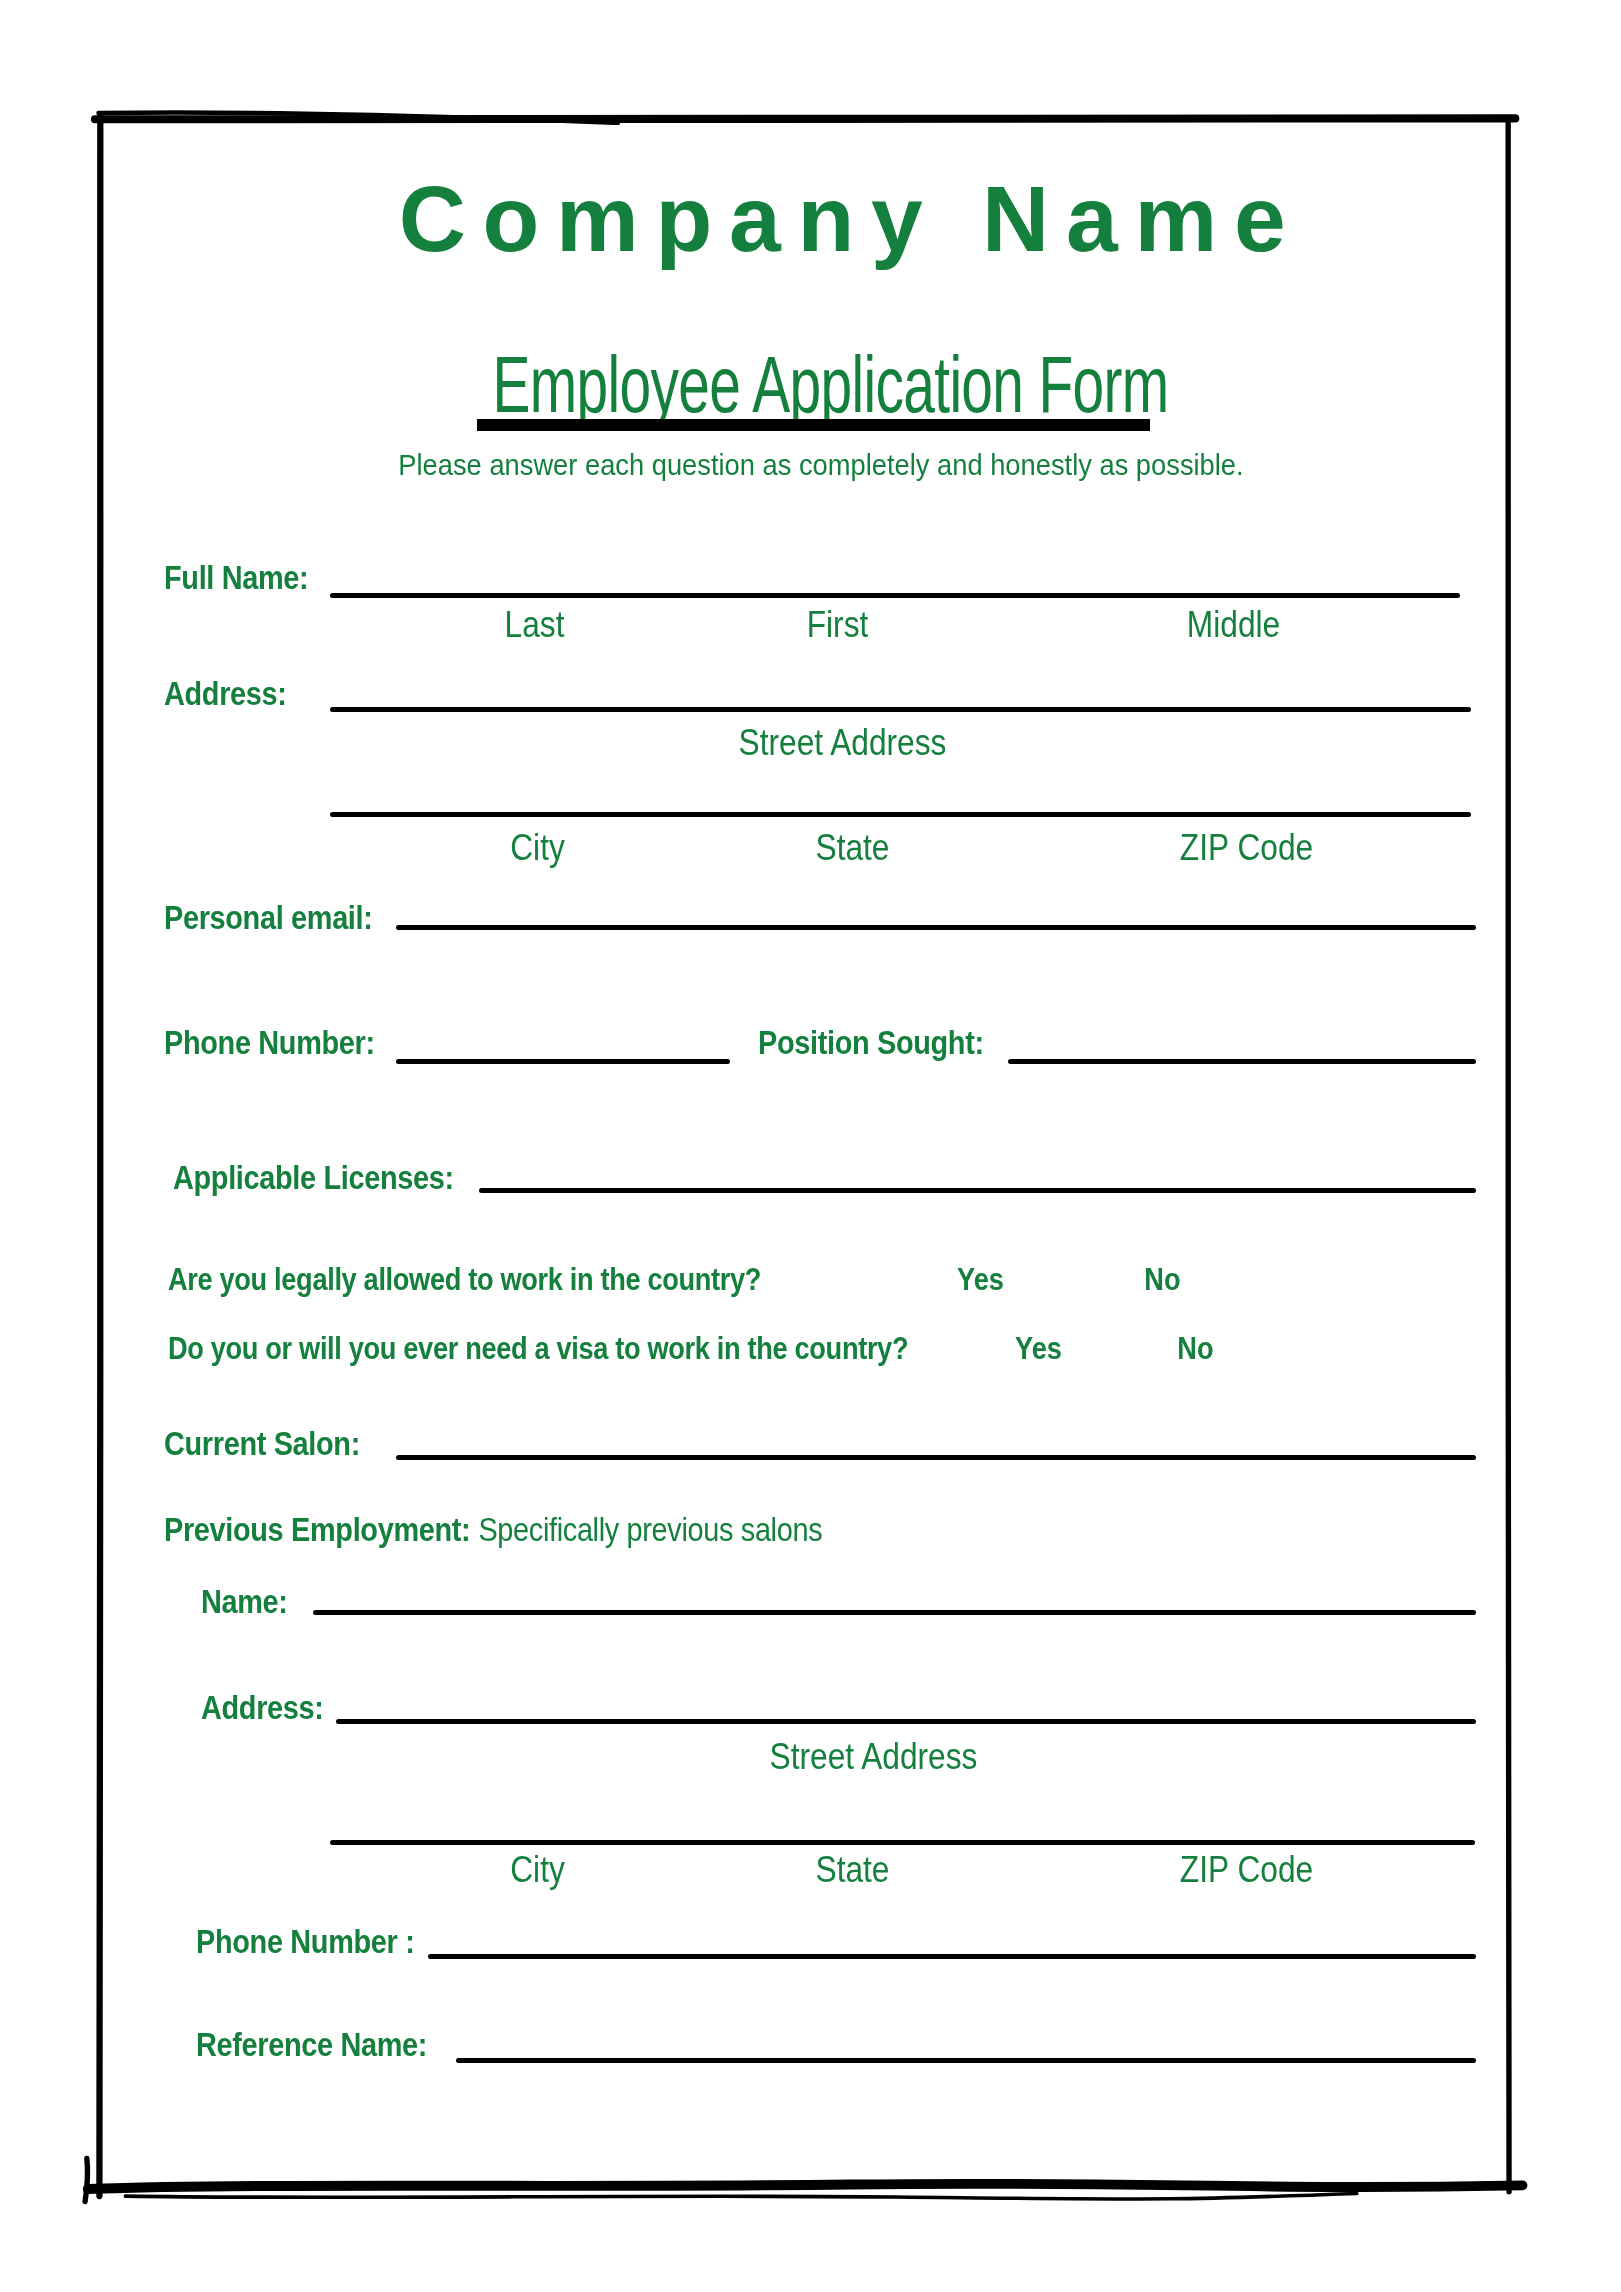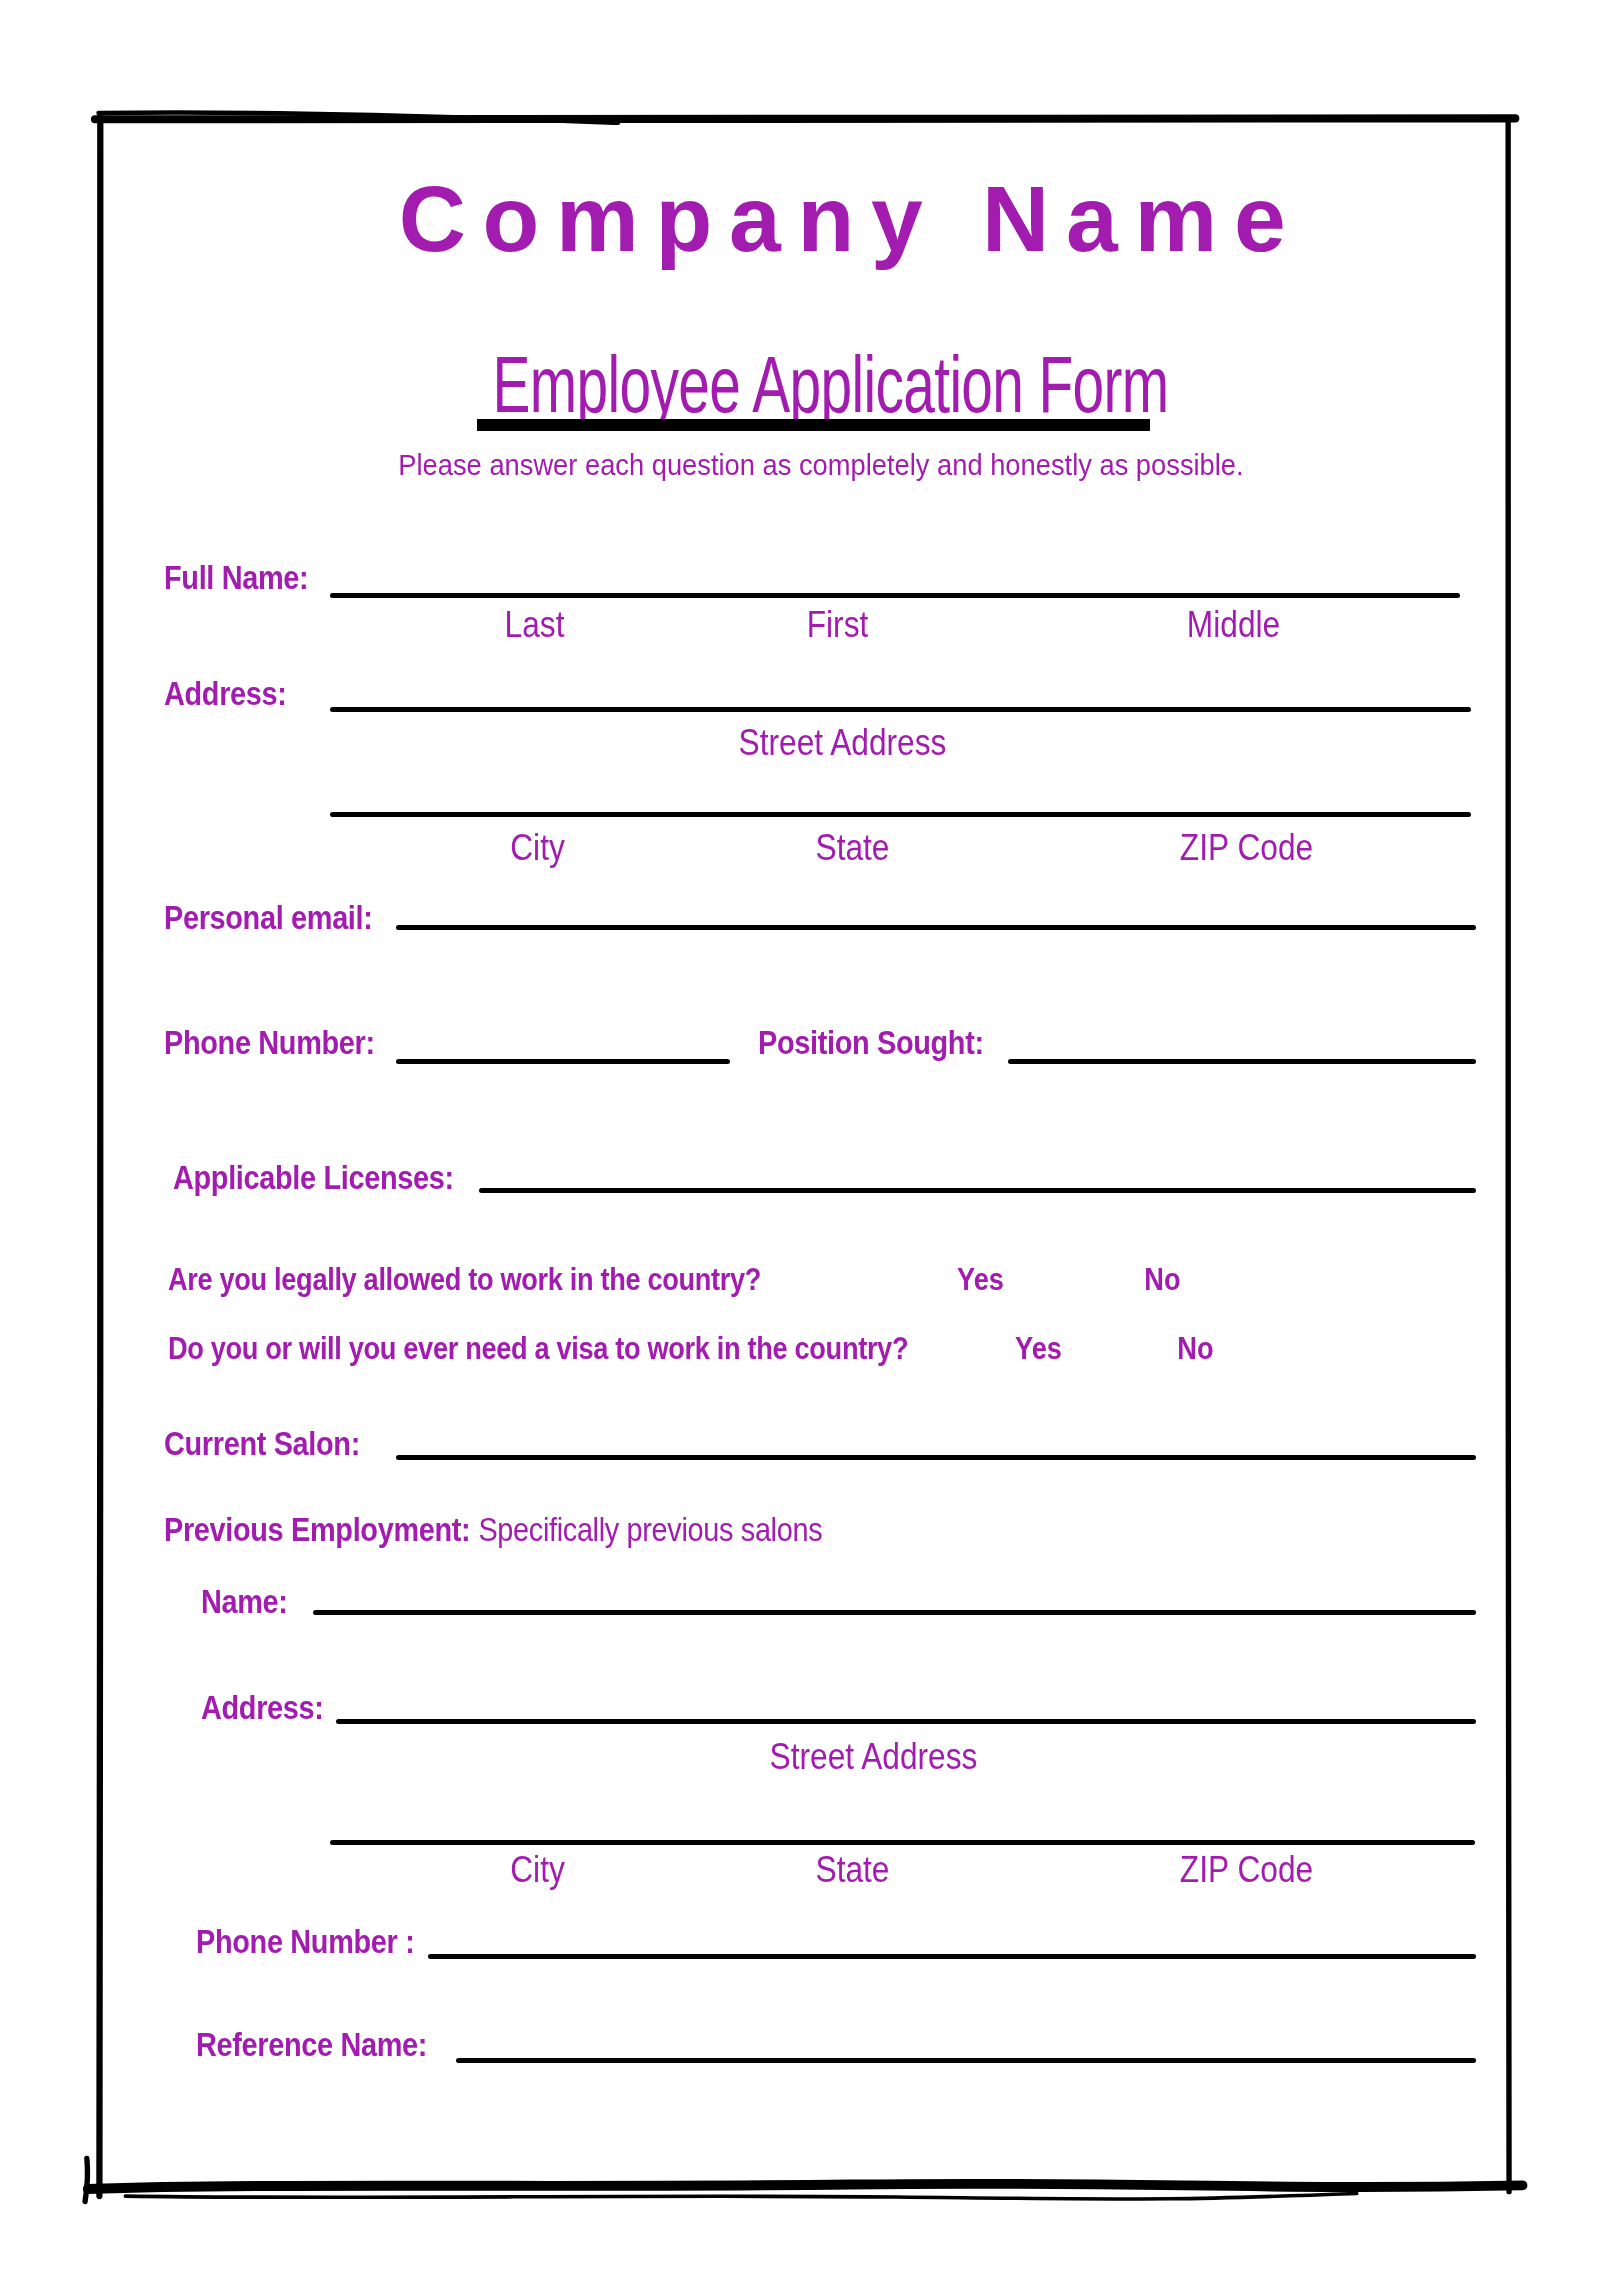--- a/index.html
+++ b/index.html
@@ -1,21 +1,21 @@
 <!DOCTYPE html>
 <html style="font-size:14.3px"><head>
 <meta charset="utf-8">
 <style>
   html,body{margin:0;padding:0;background:#e8e8e8;}
   .page{
     position:relative;
     width:1621px;height:2293px;
     background:#ffffff;
     font-family:"Liberation Sans", sans-serif;
-    color:#a21caf;
+    color:#15803d;
     overflow:hidden;
   }
   .abs{position:absolute;}
   svg.border-art{position:absolute;left:0;top:0;width:1621px;height:2293px;pointer-events:none;}
 
   
   .company-title{
     left:313px;top:173px;width:1075px;
     font-size:93px;font-weight:bold;line-height:1;
     letter-spacing:0.18em;text-align:center;white-space:nowrap;

